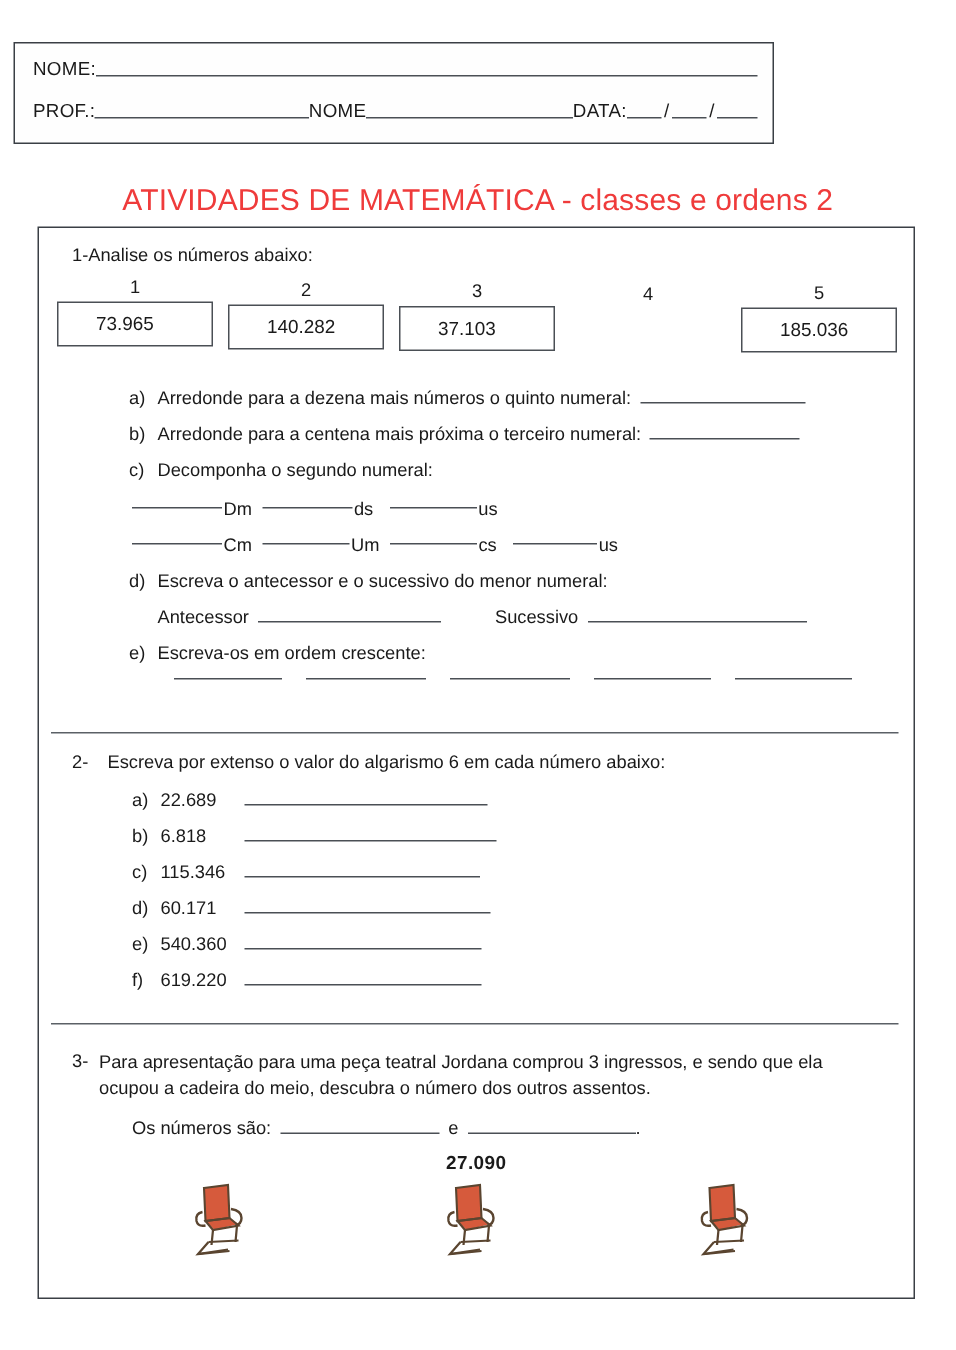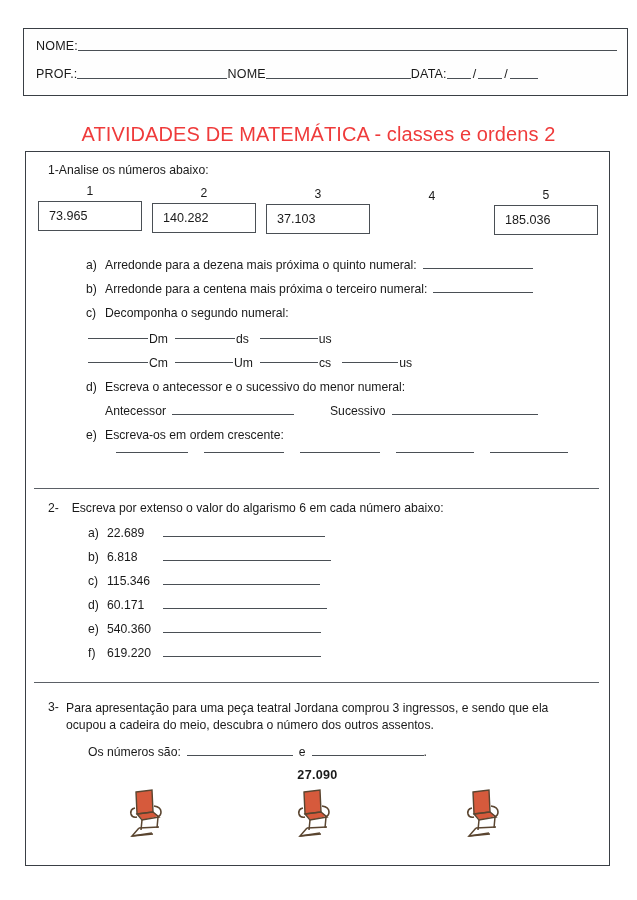--- a/index.html
+++ b/index.html
@@ -12,23 +12,23 @@
     height: 900px;
     position: relative;
     font-family: "Liberation Sans", sans-serif;
     color: #1a1a1a;
     overflow: hidden;
   }
 
   
   .header-box {
     position: absolute;
-    left: 23px;
+    left: 9px;
     top: 28px;
-    width: 605px;
+    width: 507px;
     height: 68px;
     border: 1.4px solid #3a3f45;
     box-sizing: border-box;
     background: #fefefe;
   }
   .hdr-row {
     position: absolute;
     display: flex;
     align-items: baseline;
     white-space: nowrap;
@@ -116,21 +116,21 @@
     font-size: 12.2px;
     margin-bottom: 3px;
   }
   .num-box {
     width: 100%;
     height: 30px;
     border: 1.2px solid #4a4f55;
     box-sizing: border-box;
     display: flex;
     align-items: center;
-    padding-left: 10px;
+    padding-left: 25px;
     font-size: 12.6px;
     background: #fff;
   }
   
   .num-cell.c1 { margin-top: 0px; }
   .num-cell.c2 { margin-top: 2px; }
   .num-cell.c3 { margin-top: 3px; }
   .num-cell.c4 { margin-top: 5px; }
   .num-cell.c5 { margin-top: 4px; }
 
@@ -268,21 +268,21 @@
       <span class="num-index">4</span>
     </div>
     <div class="num-cell c5">
       <span class="num-index">5</span>
       <span class="num-box">185.036</span>
     </div>
   </div>
 
   <div class="sub-item" style="left:60px; top:106px;">
     <span class="sub-letter">a)</span>
-    <span>Arredonde para a dezena mais próxima o quinto numeral:</span>
+    <span>Arredonde para a dezena mais números o quinto numeral:</span>
     <span class="blank" style="width:110px; margin-left:6px;"></span>
   </div>
 
   <div class="sub-item" style="left:60px; top:130px;">
     <span class="sub-letter">b)</span>
     <span>Arredonde para a centena mais próxima o terceiro numeral:</span>
     <span class="blank" style="width:100px; margin-left:6px;"></span>
   </div>
 
   <div class="sub-item" style="left:60px; top:154px;">

